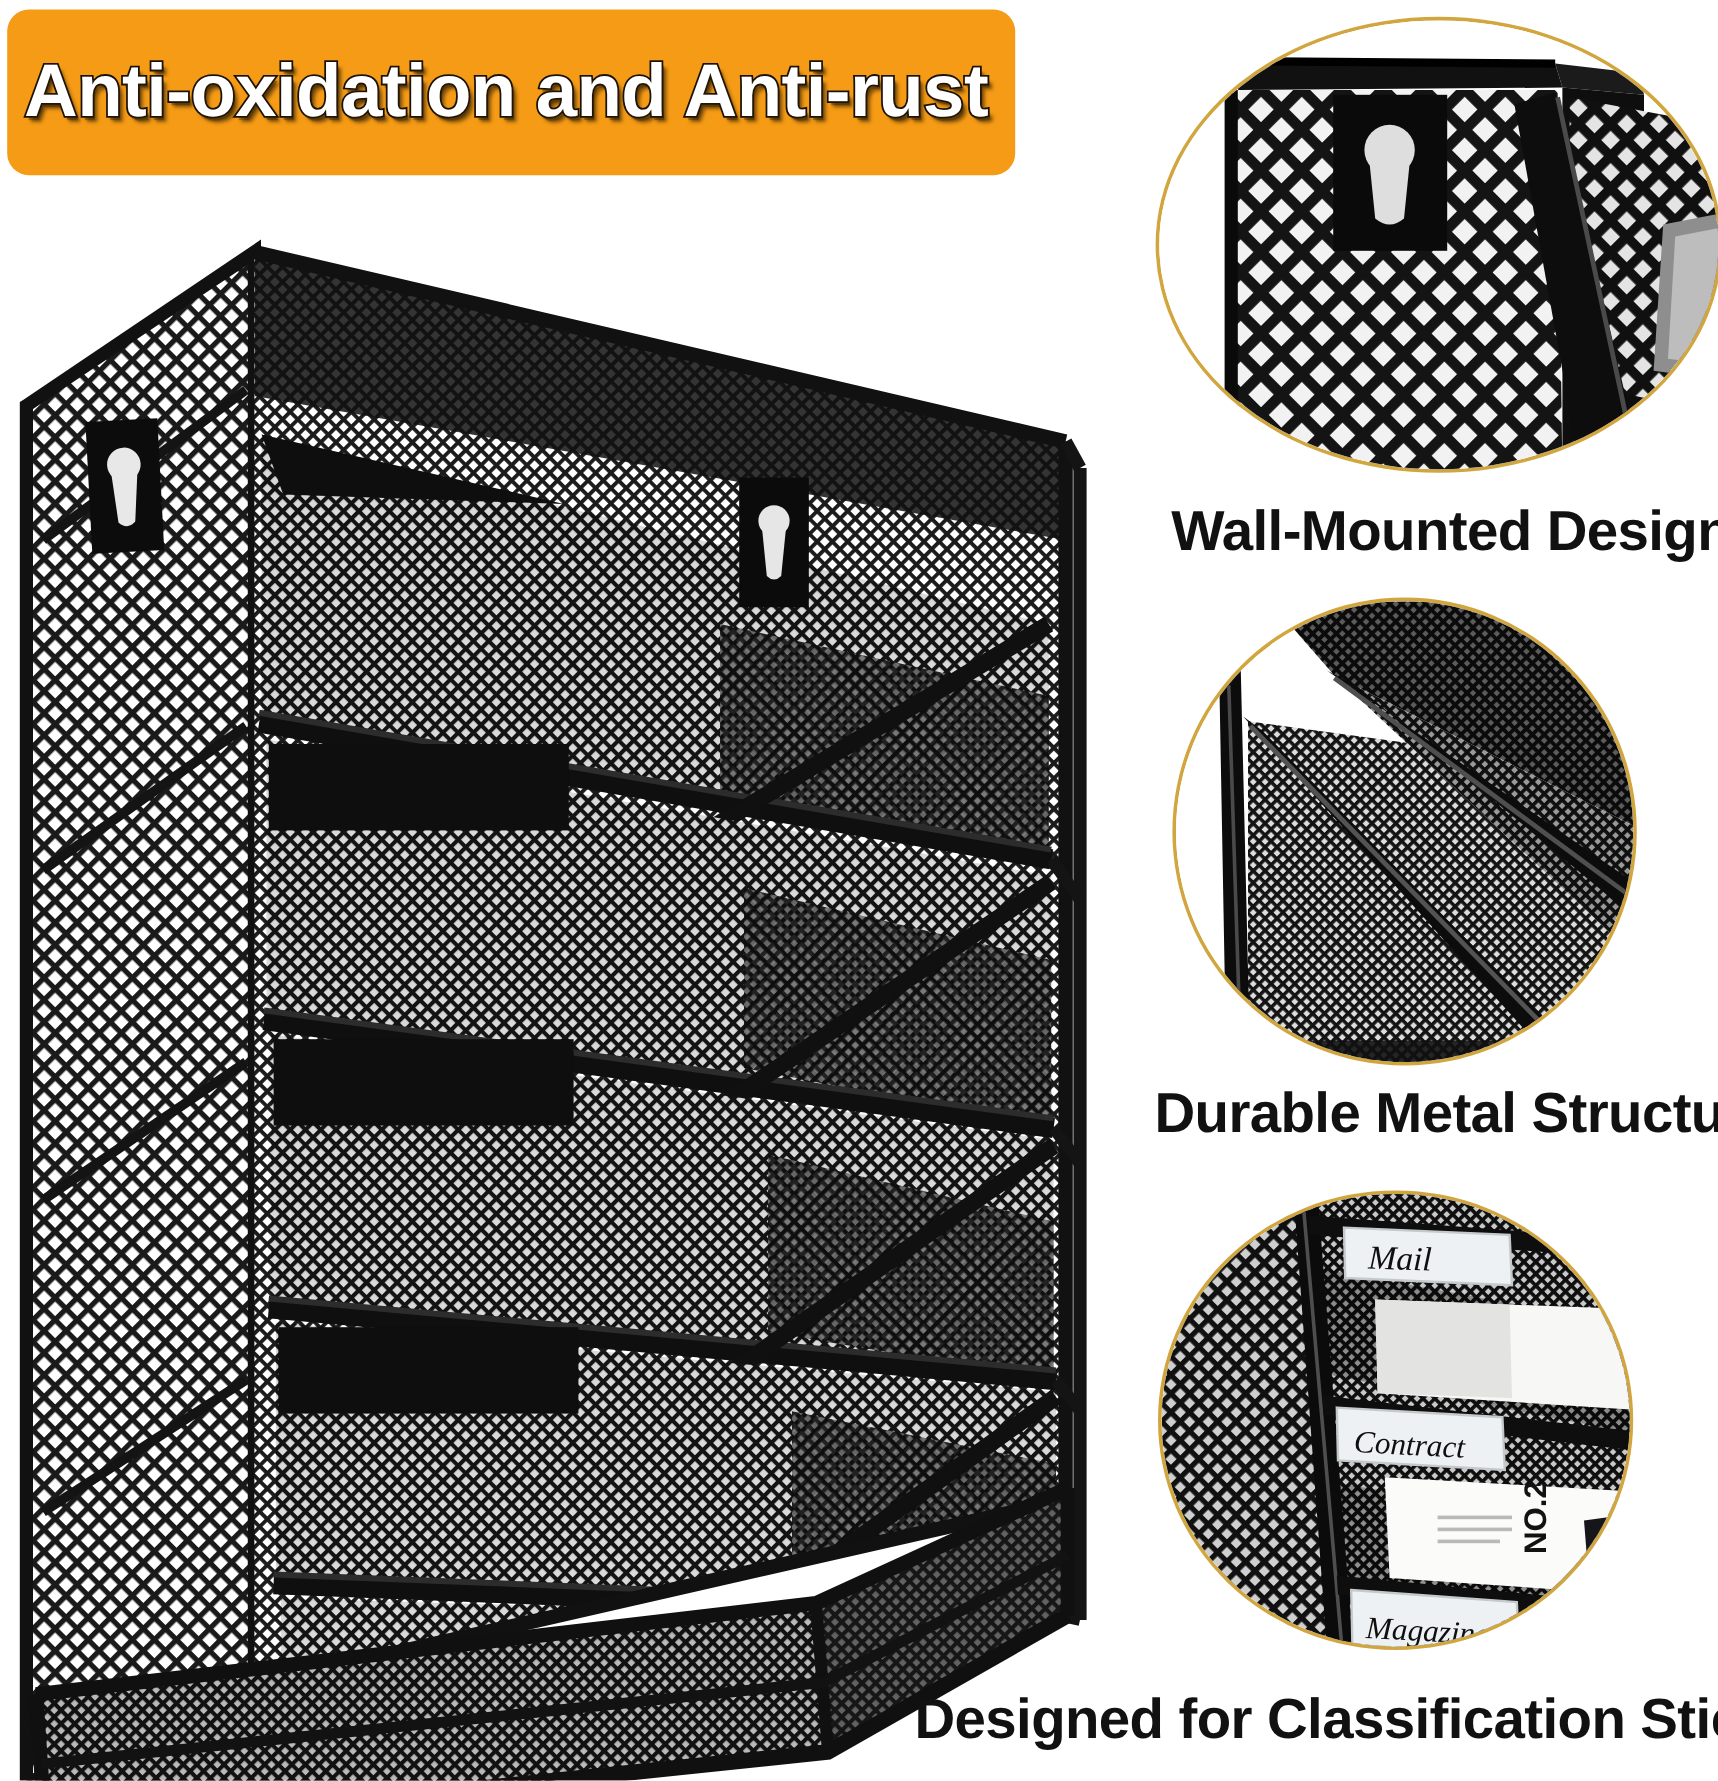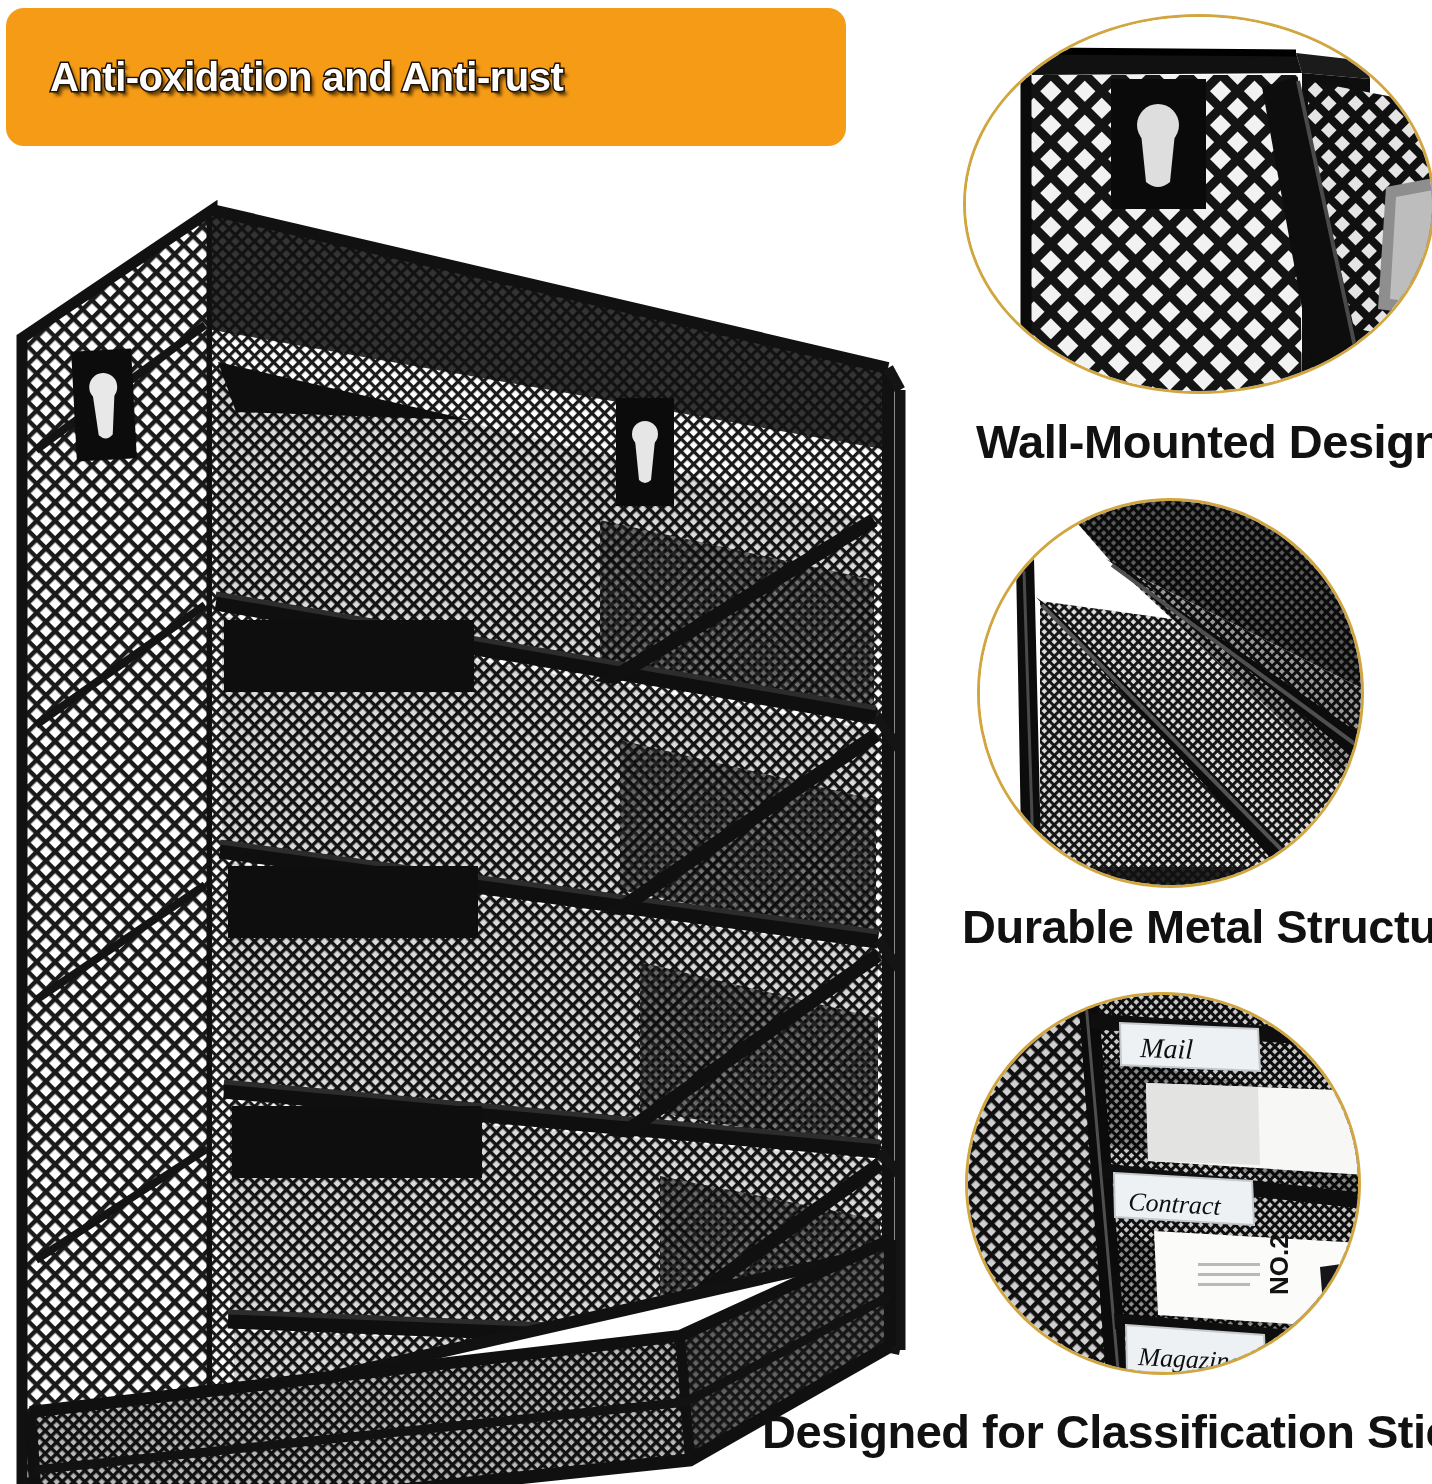--- a/index.html
+++ b/index.html
@@ -23,24 +23,24 @@
     top: 8px;
     width: 840px;
     height: 138px;
     background: #F59B15;
     border-radius: 18px;
     display: flex;
     align-items: center;
     justify-content: flex-start;
   }
   #headline-text {
-    margin-left: 44px;
+    margin-left: 14px;
     font-family: "Liberation Sans", sans-serif;
     font-weight: bold;
-    font-size: 40px;
+    font-size: 62px;
     line-height: 1;
     letter-spacing: -0.5px;
     color: #ffffff;
     white-space: nowrap;
     -webkit-text-stroke: 3px #1a1208;
     paint-order: stroke fill;
     text-shadow:
        4px 5px 3px rgba(40,26,6,0.55),
        2px 3px 1px rgba(40,26,6,0.45);
   }

